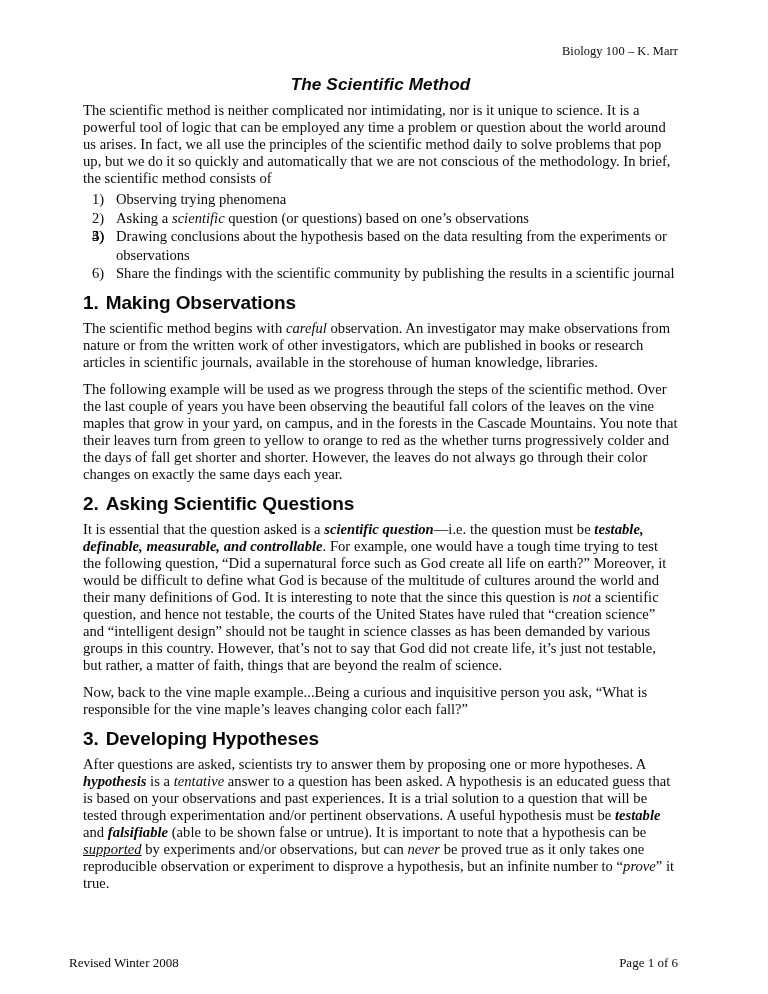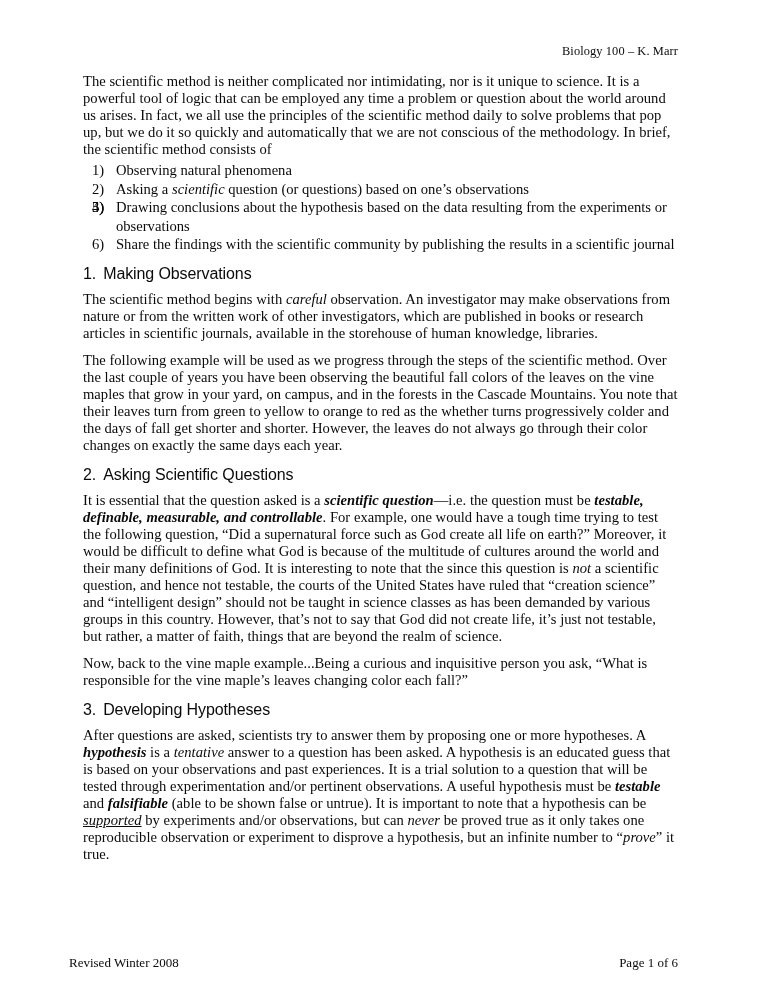--- a/index.html
+++ b/index.html
@@ -67,22 +67,22 @@
   }
   ol.steps > li > .num {
     position: absolute;
     left: 9px;
     top: 0;
     width: 24px;
   }
   
   h2.section {
     font-family: "Liberation Sans", "DejaVu Sans", sans-serif;
-    font-weight: normal;
-    font-size: 16px;
+    font-weight: bold;
+    font-size: 19px;
     line-height: 19px;
     margin: 0 0 8px 0;
     letter-spacing: -0.1px;
   }
   h2.section .sec-num { margin-right: 7px; }
   
   .i  { font-style: italic; text-align: center; }
   .bi { font-weight: bold; font-style: italic; }
   .iu { font-style: italic; text-decoration: underline; }
   
@@ -97,26 +97,27 @@
     line-height: 16px;
   }
 </style>
 </head>
 <body>
 
 <div class="page">
 
   <div class="running-header">Biology 100 – K. Marr</div>
 
+  <h1 class="doc-title">The Scientific Method</h1>
 
   <p class="body tight">The scientific method is neither complicated nor intimidating, nor is it unique to science. It is a powerful tool of logic that can be employed any time a problem or question about the world around us arises. In fact, we all use the principles of the scientific method daily to solve problems that pop up, but we do it so quickly and automatically that we are not conscious of the methodology.  In brief, the scientific method consists of</p>
 
   <ol class="steps">
     <li>
-      <span class="num">1)</span><span>Observing natural phenomena</span>
+      <span class="num">1)</span><span>Observing trying phenomena</span>
     </li>
     <li>
       <span class="num">2)</span><span>Asking a </span><span class="i">scientific</span><span> question (or questions) based on one’s observations</span>
     </li>
     <li>
       <span class="num">3)</span>
     </li>
     <li>
       <span class="num">4)</span>
     </li>

